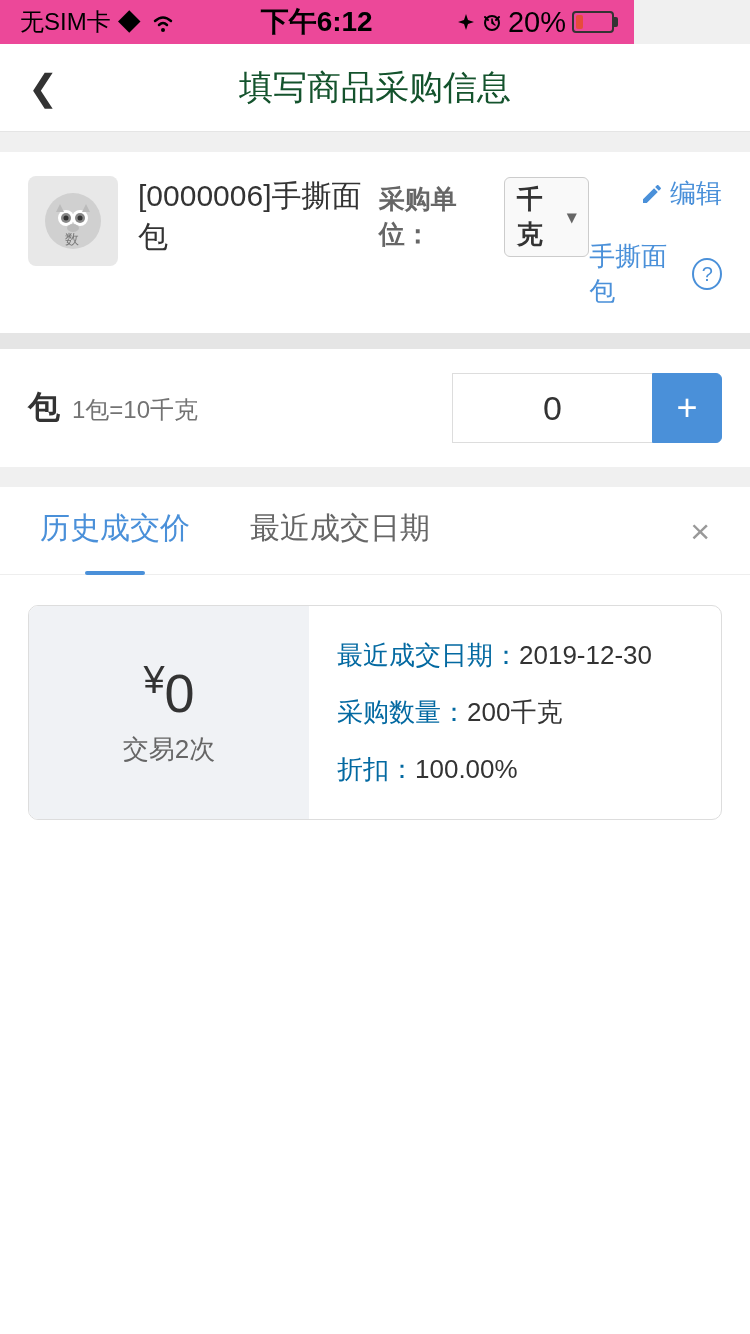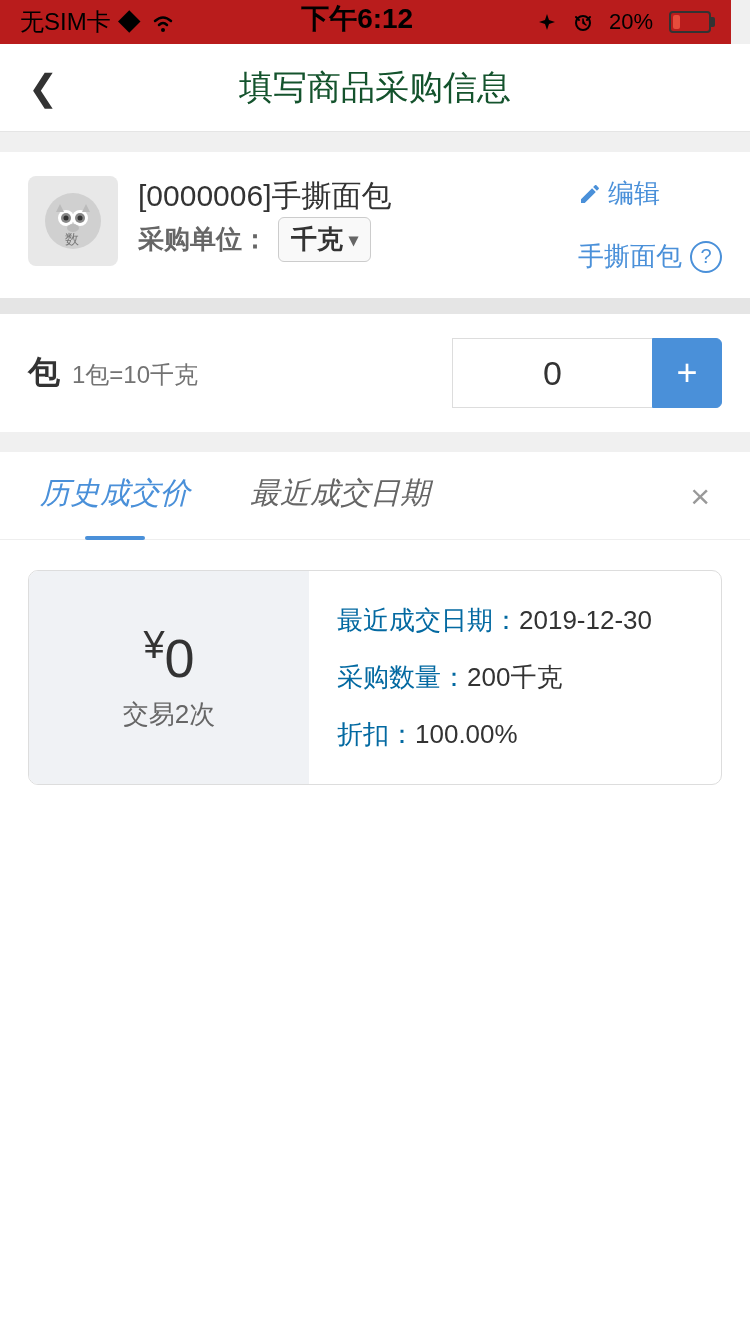--- a/index.html
+++ b/index.html
@@ -7,45 +7,46 @@
     body {
       width: 750px;
       min-height: 1334px;
       font-family: -apple-system, "PingFang SC", "Helvetica Neue", sans-serif;
       background: #f0f0f0;
       overflow-x: hidden;
     }
 
     
     .status-bar {
-      width: 731px;
+      width: 634px;
       height: 44px;
-      background: #b91c1c;
-      display: flex;
+      background: #ec4899;
+      display: flex;
+      align-items: center;
       justify-content: space-between;
       padding: 0 20px;
       font-size: 26px;
     }
     .status-left {
       display: flex;
       align-items: center;
       gap: 8px;
       font-size: 24px;
       color: #000;
     }
     .status-center {
       font-size: 28px;
       font-weight: 700;
       color: #000;
     }
     .status-right {
       display: flex;
       align-items: center;
-      gap: 16px;
-      font-size: 22px;
+      gap: 6px;
+      font-size: 29px;
       color: #000;
     }
     .battery-icon {
       width: 42px;
       height: 22px;
       border: 2px solid #333;
       border-radius: 4px;
       position: relative;
       display: flex;
       align-items: center;
@@ -115,22 +116,21 @@
       background: #e8e8e8;
       border-radius: 8px;
       display: flex;
       align-items: center;
       justify-content: center;
       flex-shrink: 0;
       overflow: hidden;
     }
     .product-details {
       display: flex;
-      flex-direction: column;
-      gap: 0;
+      gap: 12px;
     }
     .product-name {
       font-size: 30px;
       color: #333;
       font-weight: 500;
     }
     .product-unit-row {
       display: flex;
       align-items: center;
       gap: 10px;
@@ -267,21 +267,20 @@
       gap: 60px;
     }
     .tab-item {
       display: flex;
       flex-direction: column;
       align-items: center;
       justify-content: center;
       height: 88px;
       cursor: pointer;
       position: relative;
-      font-style: italic;
     }
     .tab-item-label {
       font-size: 30px;
       padding-bottom: 4px;
     }
     .tab-item.active .tab-item-label {
       color: #4a90d9;
       font-weight: 500;
     }
     .tab-item.inactive .tab-item-label {
@@ -423,21 +422,21 @@
         <span class="product-name">[0000006]手撕面包</span>
         <div class="product-unit-row">
           <span class="unit-label">采购单位：</span>
           <div class="unit-select">
             <span>千克</span>
             <span class="chevron-down">▾</span>
           </div>
         </div>
       </div>
     </div>
-    <div style="display:flex; flex-direction:column; gap:20px;">
+    <div style="display:flex; flex-direction:column; align-items:flex-end; gap:20px;">
       <div class="edit-btn">
         <svg width="24" height="24" viewBox="0 0 24 24">
           <path d="M3 17.25V21h3.75L17.81 9.94l-3.75-3.75L3 17.25zM20.71 7.04c.39-.39.39-1.02 0-1.41l-2.34-2.34c-.39-.39-1.02-.39-1.41 0l-1.83 1.83 3.75 3.75 1.83-1.83z" fill="#4a90d9"></path>
         </svg>
         <span>编辑</span>
       </div>
       <div class="price-ref-row">
         <span class="price-ref-link">手撕面包</span>
         <div class="help-circle">
           <span>?</span>

